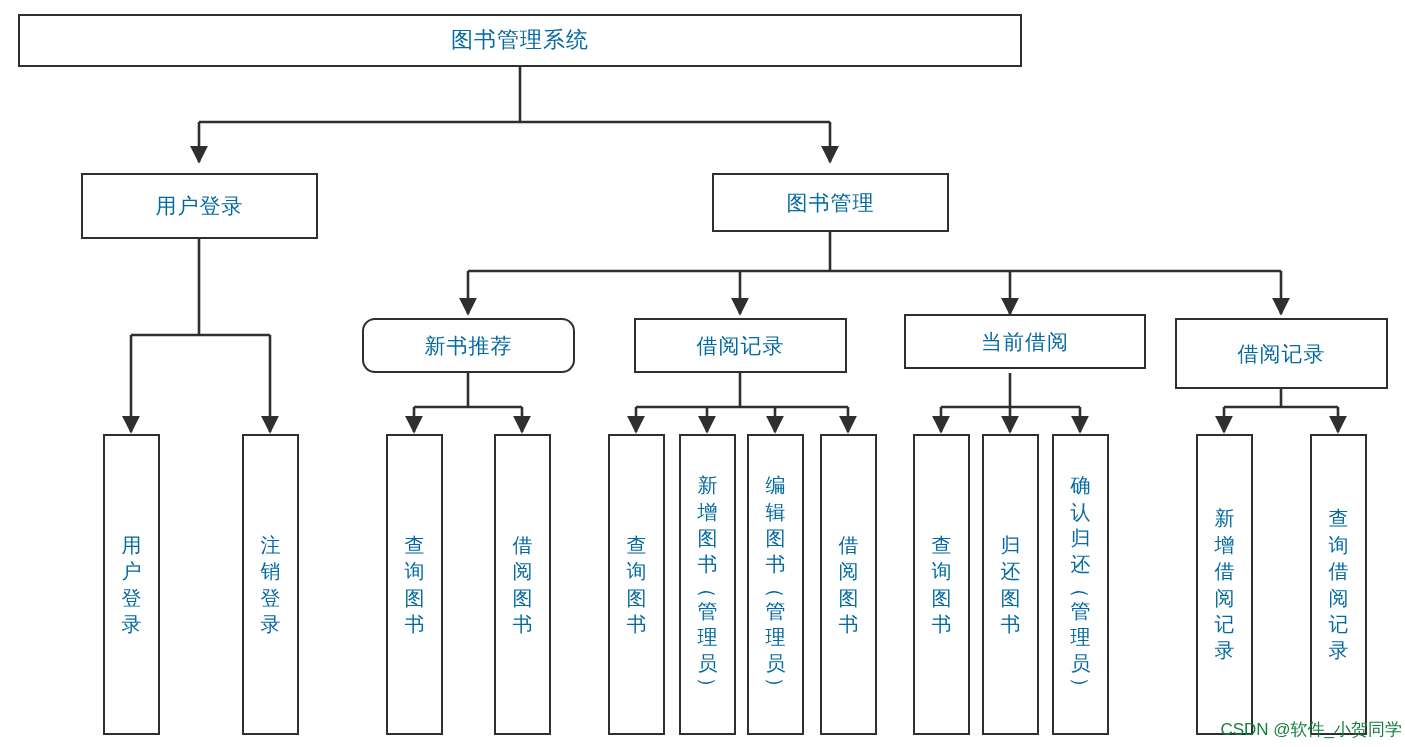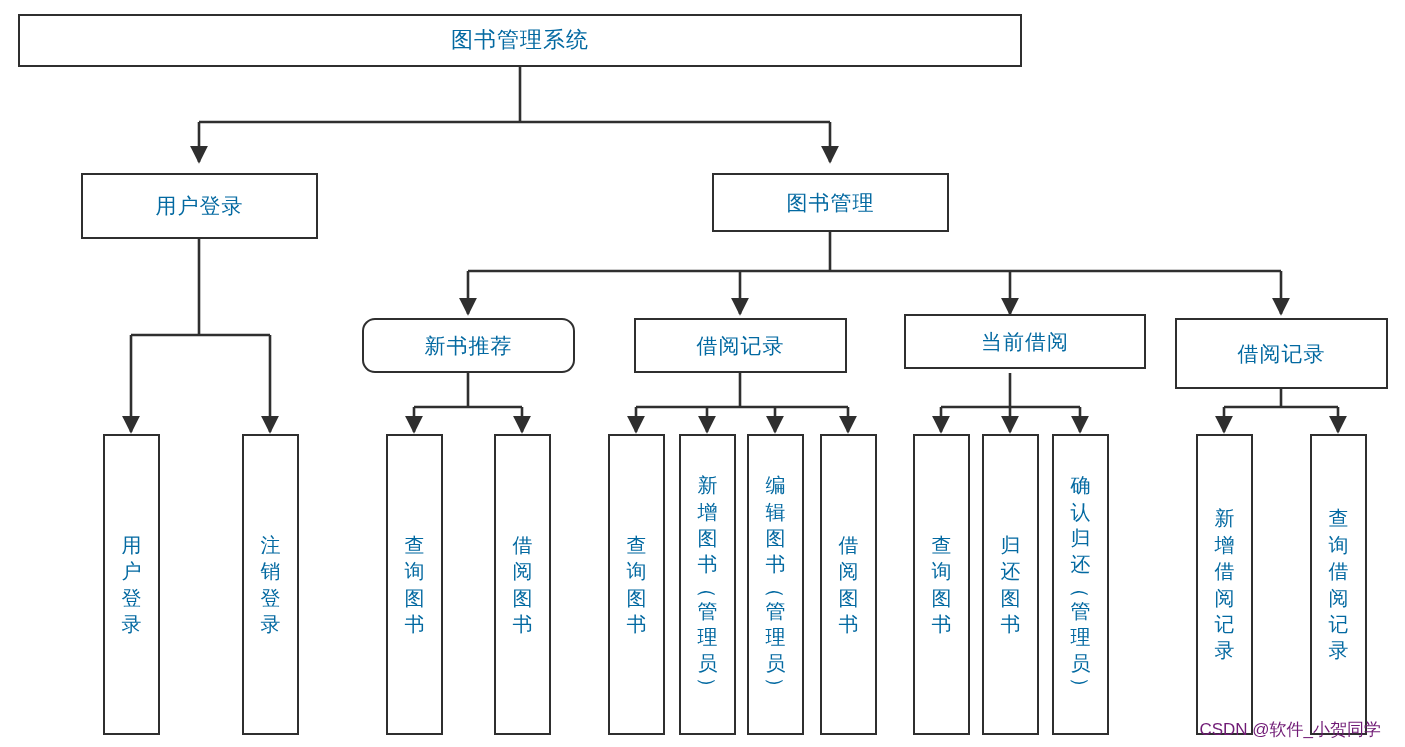--- a/index.html
+++ b/index.html
@@ -63,24 +63,24 @@
     display: block;
     text-align: center;
   }
   
   .vstack .ch.rot {
     transform: rotate(90deg);
     line-height: 1;
   }
   .watermark {
     position: absolute;
-    right: 24px;
+    right: 3px;
     bottom: 6px;
     font-size: 17px;
-    color: #701a75;
+    color: #15803d;
     white-space: nowrap;
     z-index: 3;
   }
 </style>
 </head>
 <body>
 
 <div id="canvas">
 
   <svg id="edges" viewBox="0 0 1405 747" xmlns="http://www.w3.org/2000/svg">

